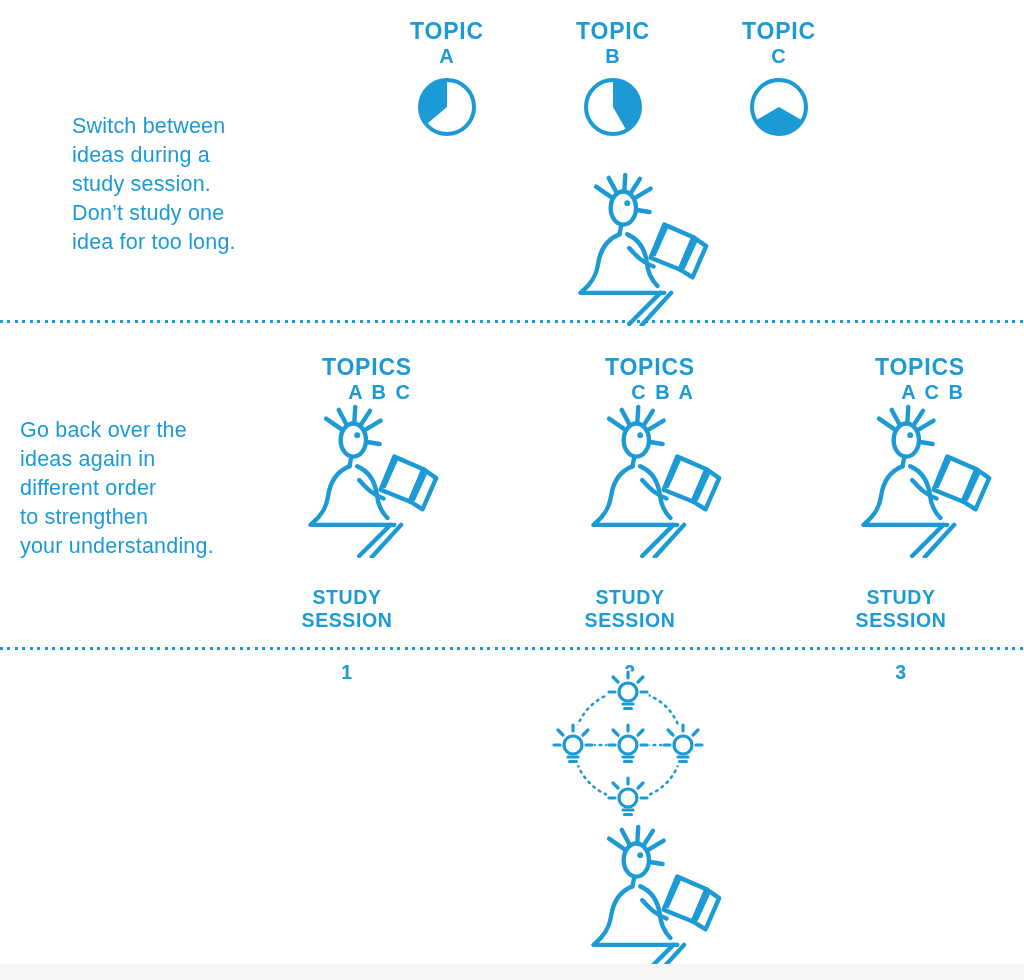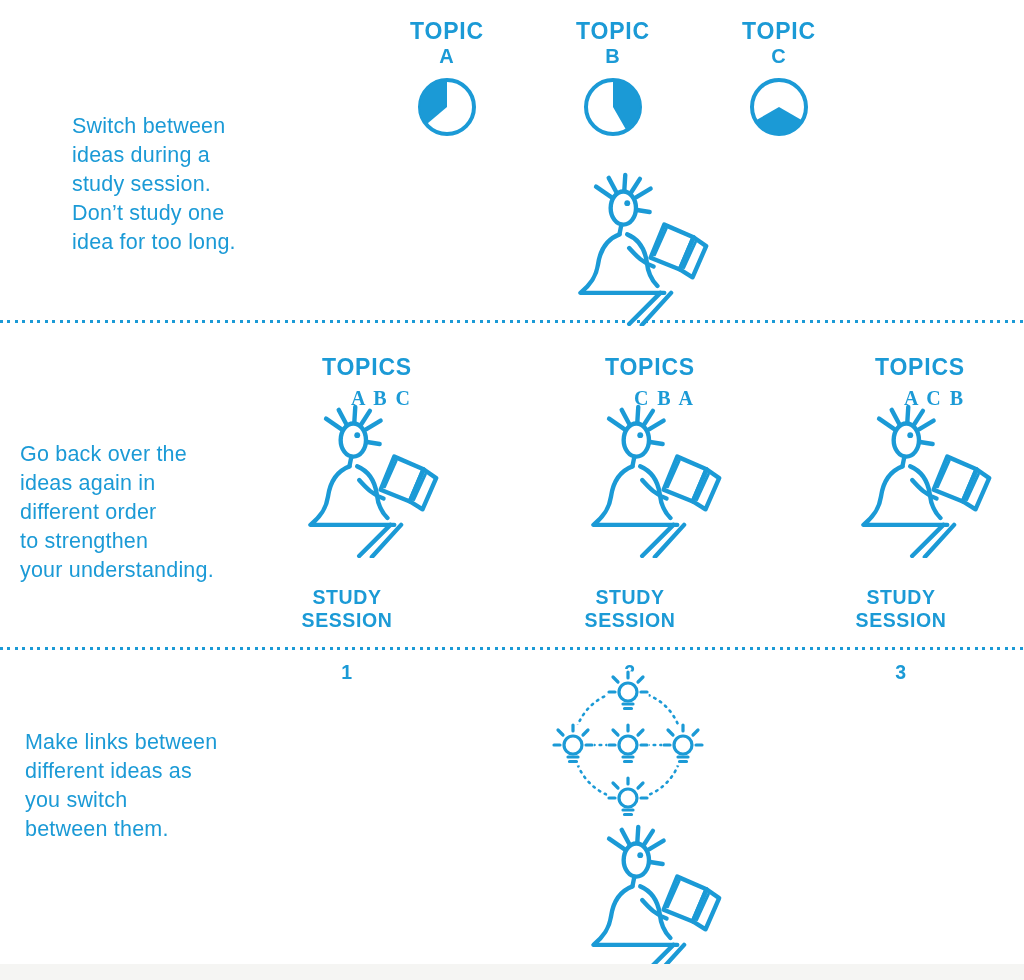--- a/index.html
+++ b/index.html
@@ -22,21 +22,21 @@
   .letter{ font-weight:700; font-size:20px; margin-top:3px; letter-spacing:1px; line-height:22px; }
   .pie   { margin-top:9px; display:block; }
   .person { position:absolute; display:block; color:#1b9ad6; }
   .separator {
     position:absolute; left:0; width:1024px; height:3px;
     background:repeating-linear-gradient(90deg,#1b9ad6 0 3px,transparent 3px 7.5px);
   }
   .col-head {
     position:absolute; width:130px; text-align:right; top:356px;
   }
-  .col-head .order { font-weight:700; font-size:20px; margin-top:9px; letter-spacing:2px;font-family:Liberation Serif, serif; }
+  .col-head .order { font-weight:700; font-size:20px; margin-top:3px; letter-spacing:2px; }
   .session {
     position:absolute; width:150px; top:562px; text-align:center;
     font-weight:700; font-size:19.5px; line-height:23.5px;
     letter-spacing:.6px; white-space:pre-line;
   }
   .session .num { margin-top:5px; }
   .bulb-net { position:absolute; left:533px; top:660px; display:block; color:#1b9ad6; }
   .footer-strip {
     position:absolute; left:0; top:964px; width:1024px; height:16px;
     background:#f5f5f3; z-index:5;
@@ -116,21 +116,21 @@
       <path d="M0 0L23.4 13.5A27 27 0 0 1 -23.4 13.5Z" fill="#1b9ad6" stroke="none"></path>
     </svg>
   </div>
 
   <svg class="person" style="left:553px; top:172px;" width="166" height="154" viewBox="0 0 170 158">
       <use href="#person"></use>
     </svg>
 
   <div class="separator" style="top:320px;"></div>
 
-  <p class="para" style="left:20px; top:440px;">Go back over the
+  <p class="para" style="left:20px; top:416px;">Go back over the
 ideas again in
 different order
 to strengthen
 your understanding.</p>
 
   <div class="col-head" style="left:282px;">
     <div class="cap">TOPICS</div>
     <div class="order">A B C</div>
   </div>
   <div class="col-head" style="left:565px;">
@@ -163,24 +163,20 @@
     <div class="num">2</div>
   </div>
   <div class="session" style="left:826px;">
     <div>STUDY
 SESSION</div>
     <div class="num">3</div>
   </div>
 
   <div class="separator" style="top:647px;"></div>
 
-  <p class="para" style="left:25px; top:728px;">Make links between
-different ideas as
-you switch
-between them.</p>
 
   <svg class="bulb-net" width="190" height="170" viewBox="0 0 190 170">
     <g fill="none" stroke="currentColor" stroke-width="2.6" stroke-linecap="round">
       <circle cx="95" cy="85" r="54" stroke-dasharray="1.5 5.2"></circle>
       <path d="M60 85L76 85M114 85L130 85" stroke-dasharray="1.5 5.2"></path>
     </g>
     <use href="#bulb" x="73" y="8" width="44" height="48"></use>
     <use href="#bulb" x="18" y="61" width="44" height="48"></use>
     <use href="#bulb" x="73" y="61" width="44" height="48"></use>
     <use href="#bulb" x="128" y="61" width="44" height="48"></use>

